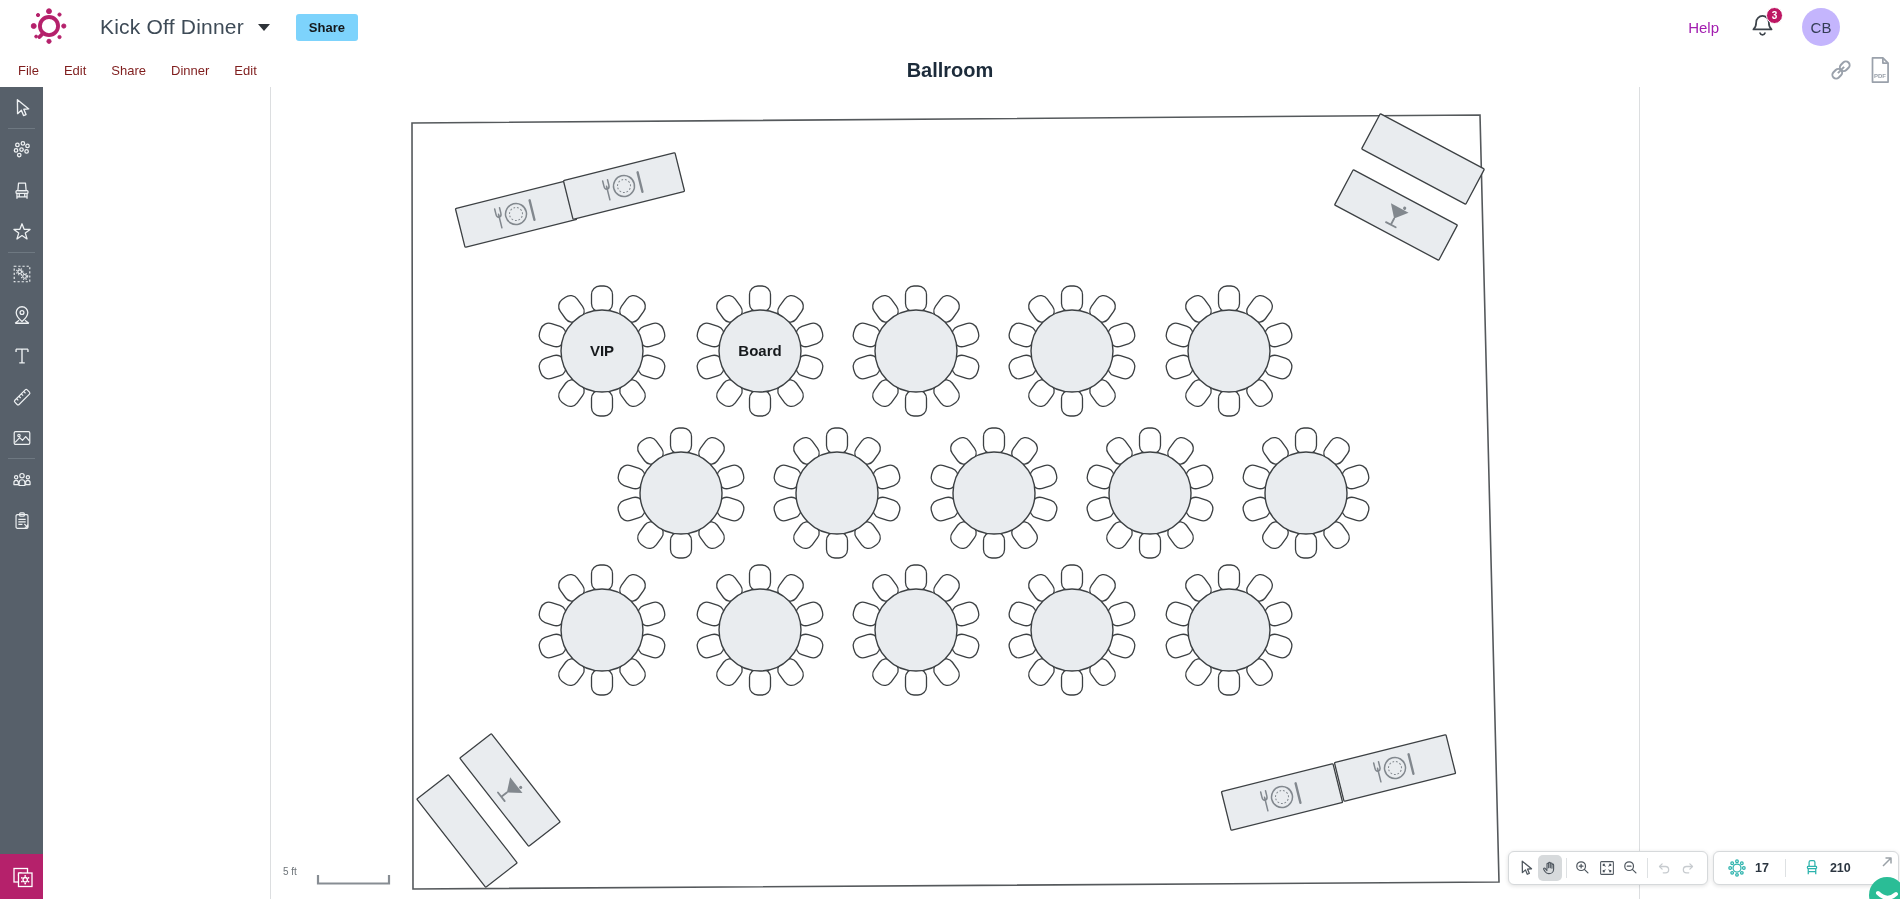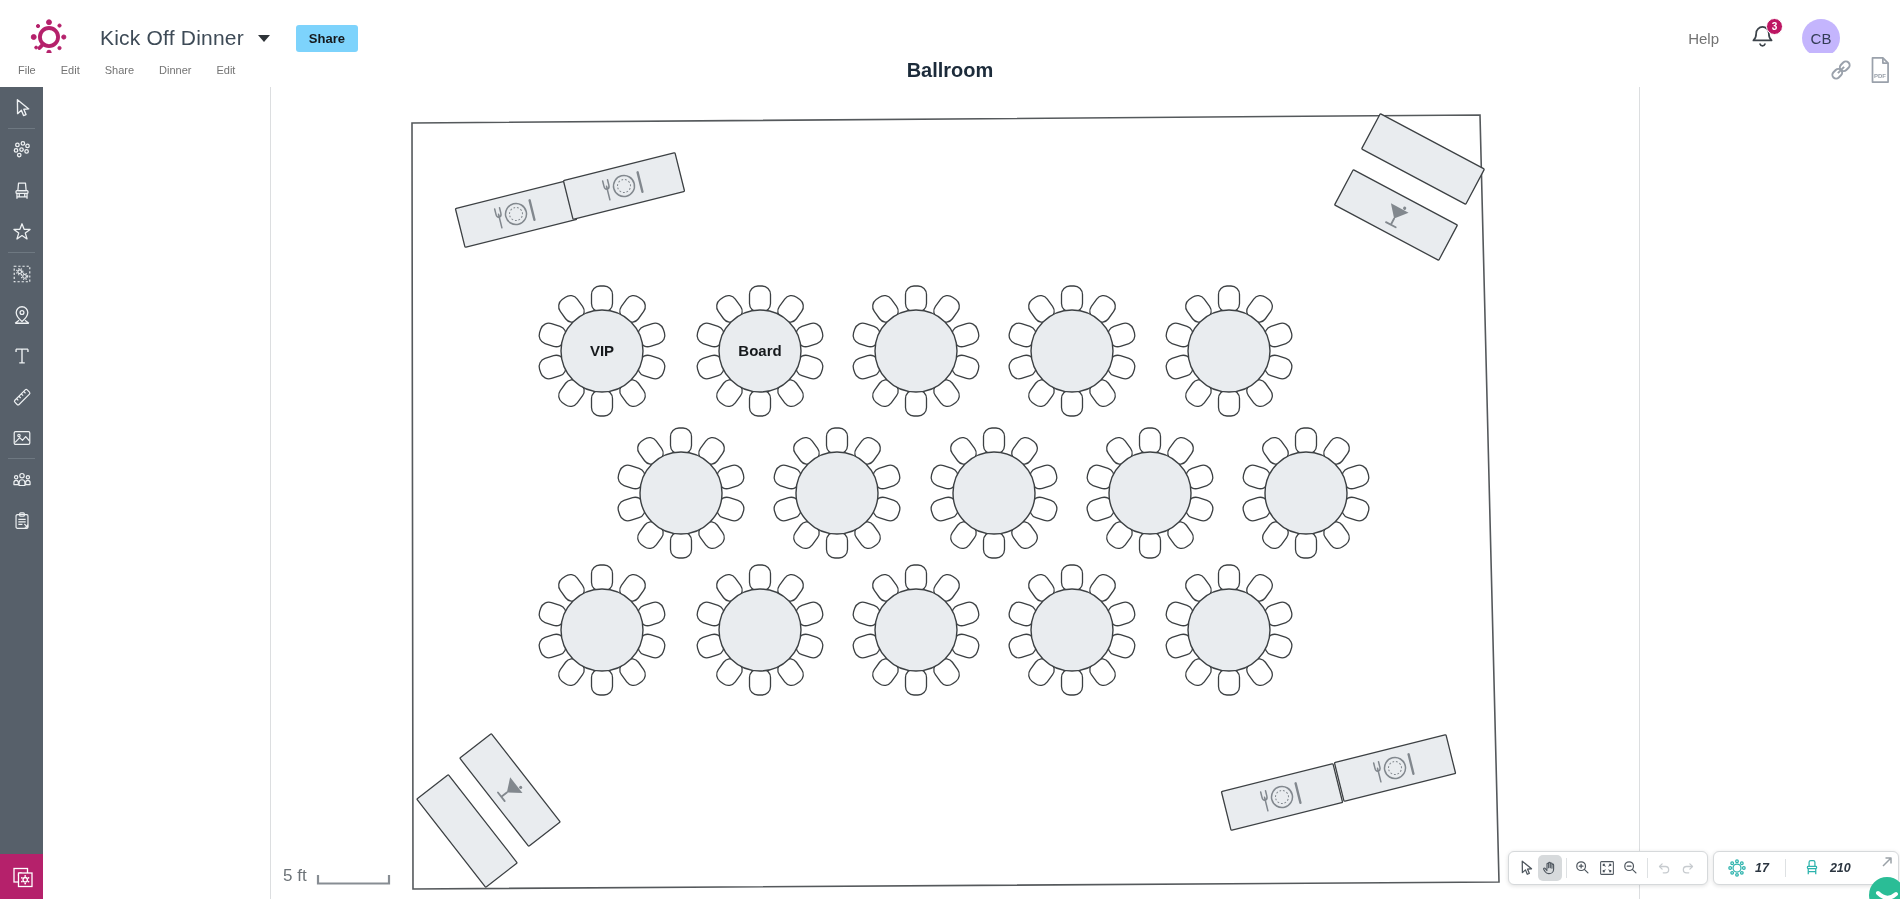--- a/index.html
+++ b/index.html
@@ -5,63 +5,63 @@
   * { margin:0; padding:0; box-sizing:border-box; }
   html,body { width:1900px; height:899px; overflow:hidden; background:#fff;
     font-family:"Liberation Sans", sans-serif; }
   body { position:relative; }
 
   
   #floor-svg { position:absolute; left:0; top:0; z-index:1; }
   .canvas-border { position:absolute; top:87px; bottom:0; width:1px; background:#dcdee0; z-index:2; }
   #border-left  { left:270px; }
   #border-right { left:1639px; }
-  #scale-label { position:absolute; left:283px; top:866px; font-size:17px; color:#6d7378; z-index:3; }
+  #scale-label { position:absolute; left:283px; top:866px; font-size:10px; color:#6d7378; z-index:3; }
 
   
-  .topbar { position:absolute; left:0; top:12px; width:1900px; height:53px; background:#fff;
+  .topbar { position:absolute; left:0; top:1px; width:1900px; height:53px; background:#fff;
     border-bottom:1px solid #e2e4e6; display:flex; align-items:center; z-index:10; }
   .logo { margin-left:28px; width:42px; height:42px; }
   .doc-title { margin-left:30px; font-size:21px; font-weight:500; color:#3e4b57; letter-spacing:.2px; }
   .caret-down { margin-left:14px; width:0; height:0; border-left:6px solid transparent;
     border-right:6px solid transparent; border-top:7px solid #2e3338; cursor:pointer; }
   .share-btn { margin-left:26px; background:#7dd3fc; border:none; border-radius:3px;
     padding:6px 13px; font-size:13px; font-weight:bold; color:#15181b; cursor:pointer;
     font-family:"Liberation Sans", sans-serif; }
   .topbar-spacer { flex:1; }
-  .help-link { font-size:15px; color:#737373; cursor:pointer; }
+  .help-link { font-size:15px; color:#a21caf; cursor:pointer; }
   .bell-wrap { position:relative; margin-left:30px; cursor:pointer; }
   .badge { position:absolute; top:-5px; right:-7px; min-width:17px; height:17px; border-radius:9px;
     background:#bd1663; border:1.5px solid #fff; color:#fff; font-size:10px; font-weight:bold;
     display:flex; align-items:center; justify-content:center; padding:0 3px; }
   .avatar { margin-left:26px; margin-right:60px; width:38px; height:38px; border-radius:50%;
     background:#c4b5fd; color:#333c55; font-size:15px; font-weight:normal;
     display:flex; align-items:center; justify-content:center; cursor:pointer; }
 
   
   .menubar { position:absolute; left:0; top:53px; width:1900px; height:34px; background:#fff;
     display:flex; align-items:center; z-index:10; }
-  .menu-item { font-size:11px; color:#737373; margin-right:25px; cursor:pointer; }
+  .menu-item { font-size:13px; color:#7f1d1d; margin-right:25px; cursor:pointer; }
   .menu-item:first-child { margin-left:18px; }
   .room-title { position:absolute; left:50%; transform:translateX(-50%); font-size:20px;
     font-weight:bold; color:#1c2b3a; }
   .menubar-icons { position:absolute; right:6px; top:2px; display:flex; gap:10px; align-items:center; }
   .mb-icon { cursor:pointer; }
 
   
   .sidebar { position:absolute; left:0; top:87px; width:43px; height:812px; background:#57606a;
     z-index:10; display:flex; flex-direction:column; align-items:center; }
   .tool { width:43px; height:41px; display:flex; align-items:center; justify-content:center; cursor:pointer; }
   .tool-divider { width:27px; height:1px; background:#6e7881; }
   .tool-active { position:absolute; bottom:0; left:0; width:43px; height:45px; background:#b5216b;
     display:flex; align-items:center; justify-content:center; cursor:pointer; }
 
   
   .panel { position:absolute; background:#fff; border:1px solid #d6d9db; border-radius:6px;
-    box-shadow:0 1px 4px rgba(0,0,0,.13); z-index:12; display:flex; align-items:center;font-style:italic; }
+    box-shadow:0 1px 4px rgba(0,0,0,.13); z-index:12; display:flex; align-items:center; }
   #zoom-panel { left:1508px; top:851px; width:200px; height:34px; padding:0 5px; }
   .tb-btn { width:24px; height:26px; border-radius:5px; display:flex; align-items:center;
     justify-content:center; cursor:pointer; background:transparent; border:none; }
   .tb-btn.active { background:#d7dadc; }
   .tb-divider { width:1px; height:20px; background:#dee1e3; margin:0 4px; }
 
   #stats-panel { left:1713px; top:851px; width:186px; height:34px; padding:0 13px; gap:8px; }
   .stat-num { font-size:12.5px; font-weight:bold; color:#2b3540; }
   .stats-divider { width:1px; height:18px; background:#dee1e3; margin:0 8px; }
   .expand-arrow { position:absolute; top:3px; right:4px; cursor:pointer; }

